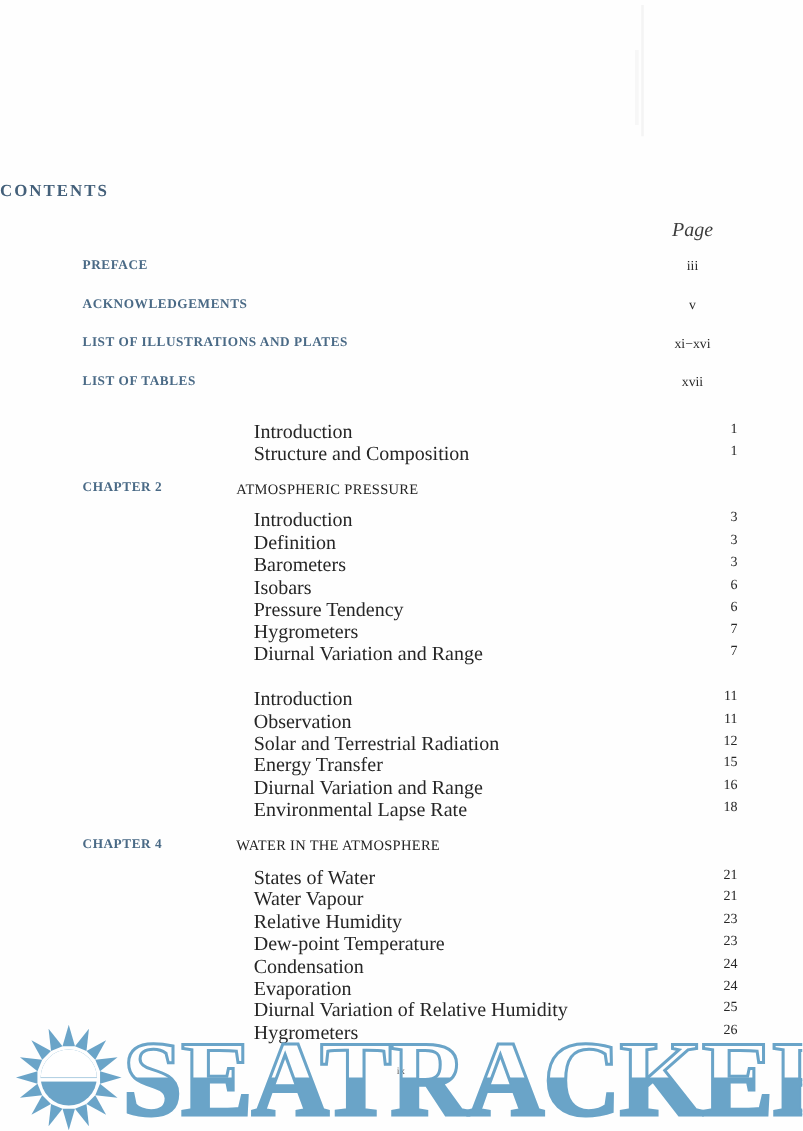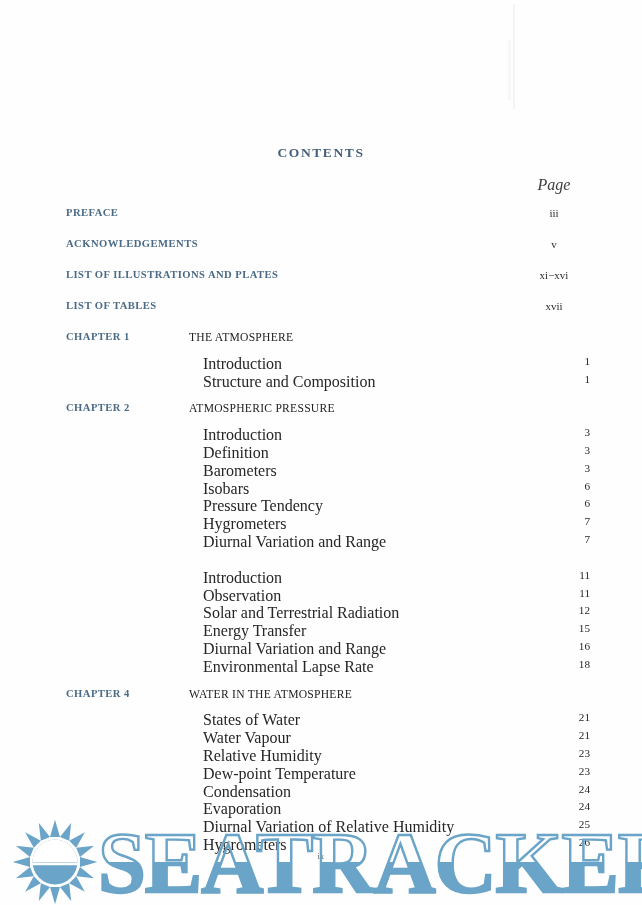--- a/index.html
+++ b/index.html
@@ -35,21 +35,20 @@
     height: 60px;
     width: 3px;
     background: #f7f7f7;
   }
 
   .contents-title {
     position: absolute;
     left: 0;
     top: 145px;
     width: 642px;
-    text-align: center;
     font-weight: bold;
     font-size: 13.5px;
     letter-spacing: 1.6px;
     color: #44607a;
   }
 
   .toc {
     position: absolute;
     left: 0;
     top: 176px;
@@ -196,24 +195,20 @@
         <div class="front-label">LIST OF ILLUSTRATIONS AND PLATES</div>
         <div class="front-page">xi−xvi</div>
       </div>
       <div class="row" style="height: 13px;"></div>
       <div class="row" style="height: 0px;"></div>
       <div class="row" style="height: 18px;">
         <div class="front-label">LIST OF TABLES</div>
         <div class="front-page">xvii</div>
       </div>
       <div class="row" style="height: 13px;"></div>
-      <div class="row" style="height: 17.8px;">
-        <div class="chapter-label">CHAPTER 1</div>
-        <div class="chapter-title">THE ATMOSPHERE</div>
-      </div>
       <div class="row" style="height: 6px;"></div>
       <div class="row" style="height: 17.8px;">
         <div class="entry-title">Introduction</div>
         <div class="entry-page">1</div>
       </div>
       <div class="row" style="height: 17.8px;">
         <div class="entry-title">Structure and Composition</div>
         <div class="entry-page">1</div>
       </div>
       <div class="row" style="height: 12px;"></div>

